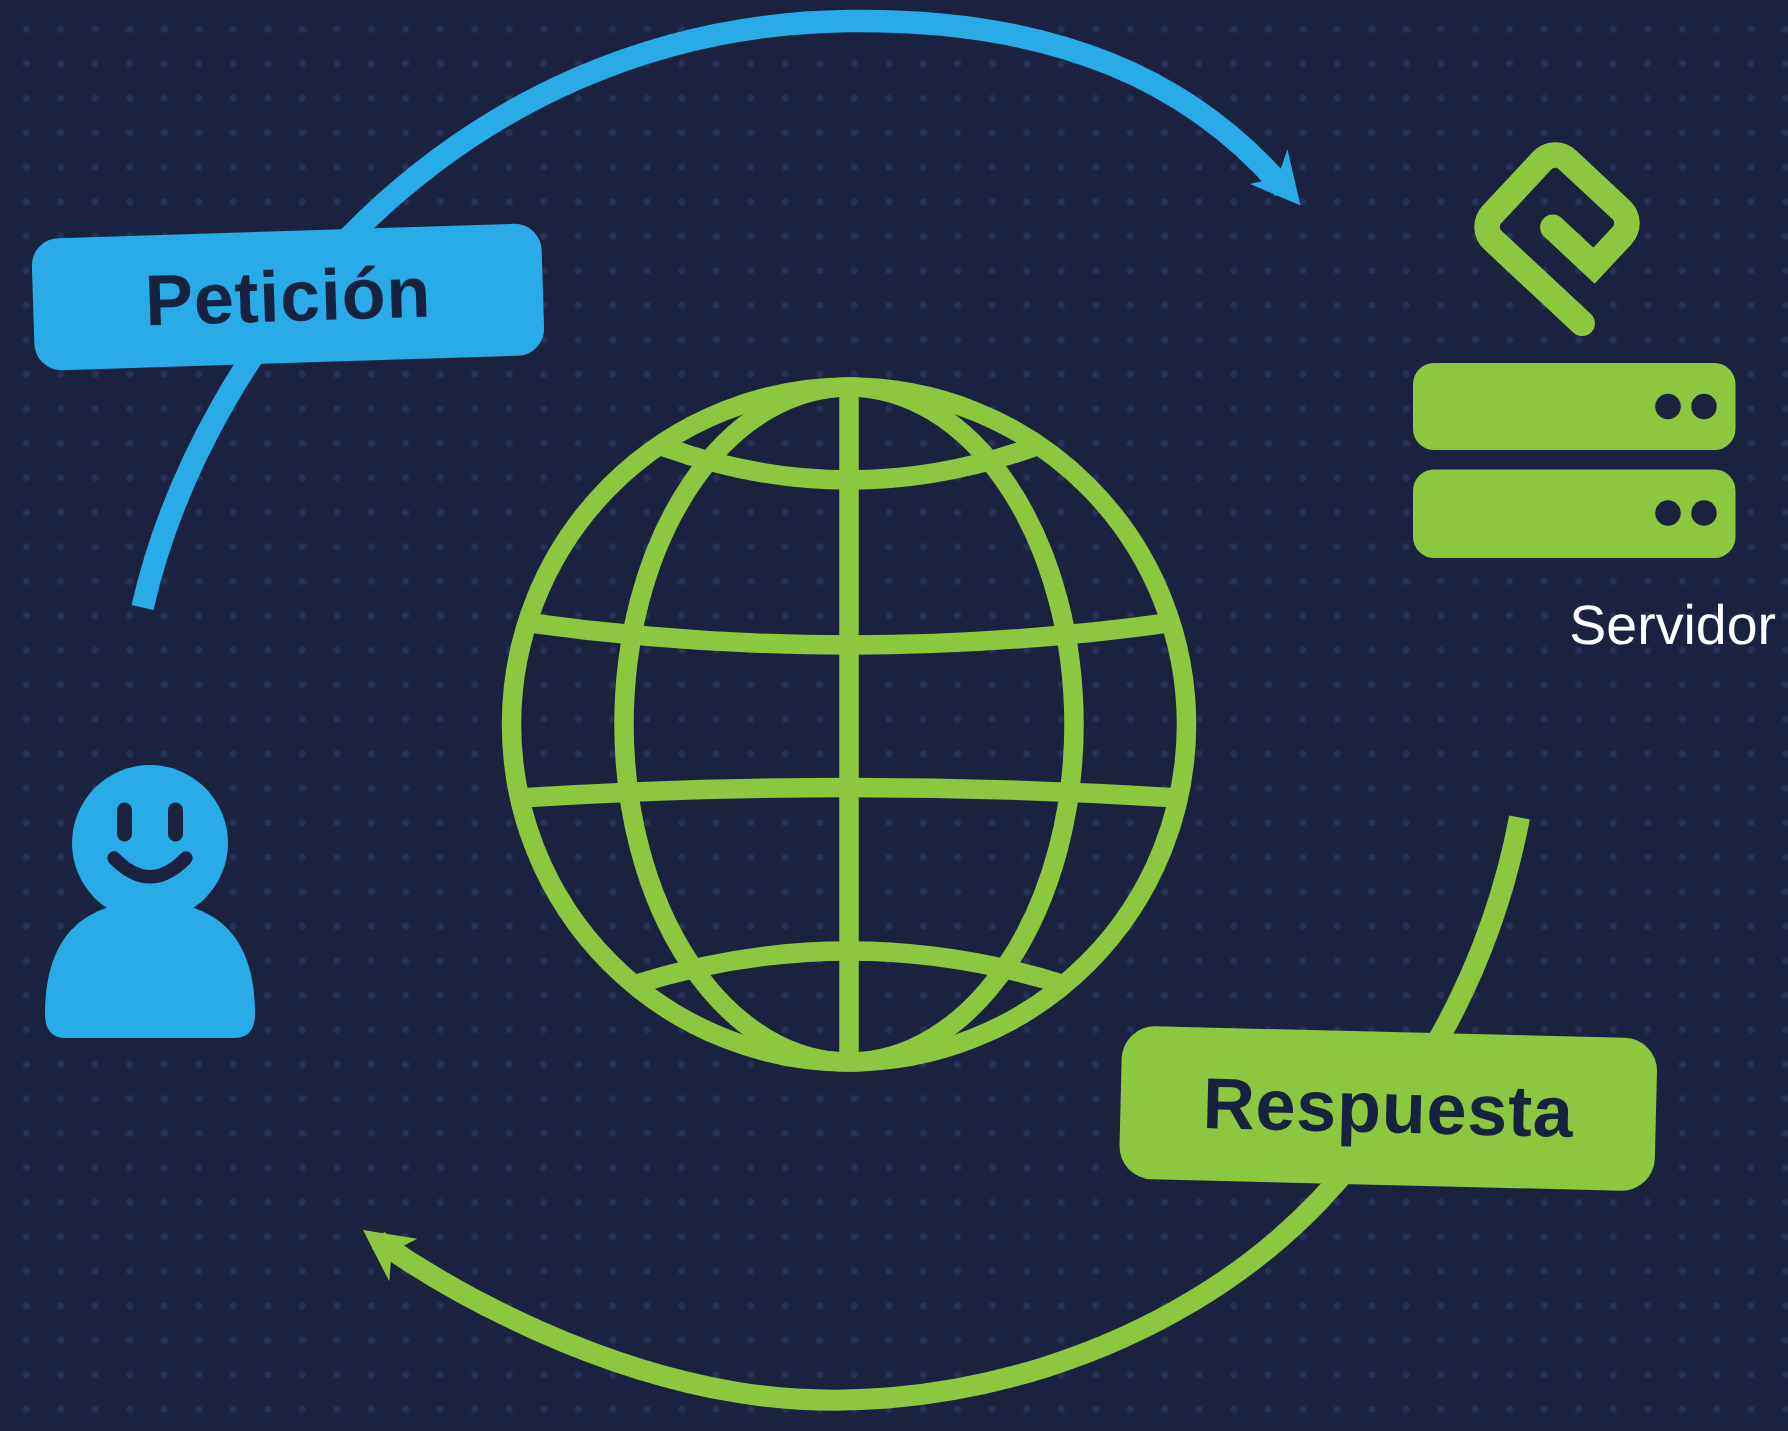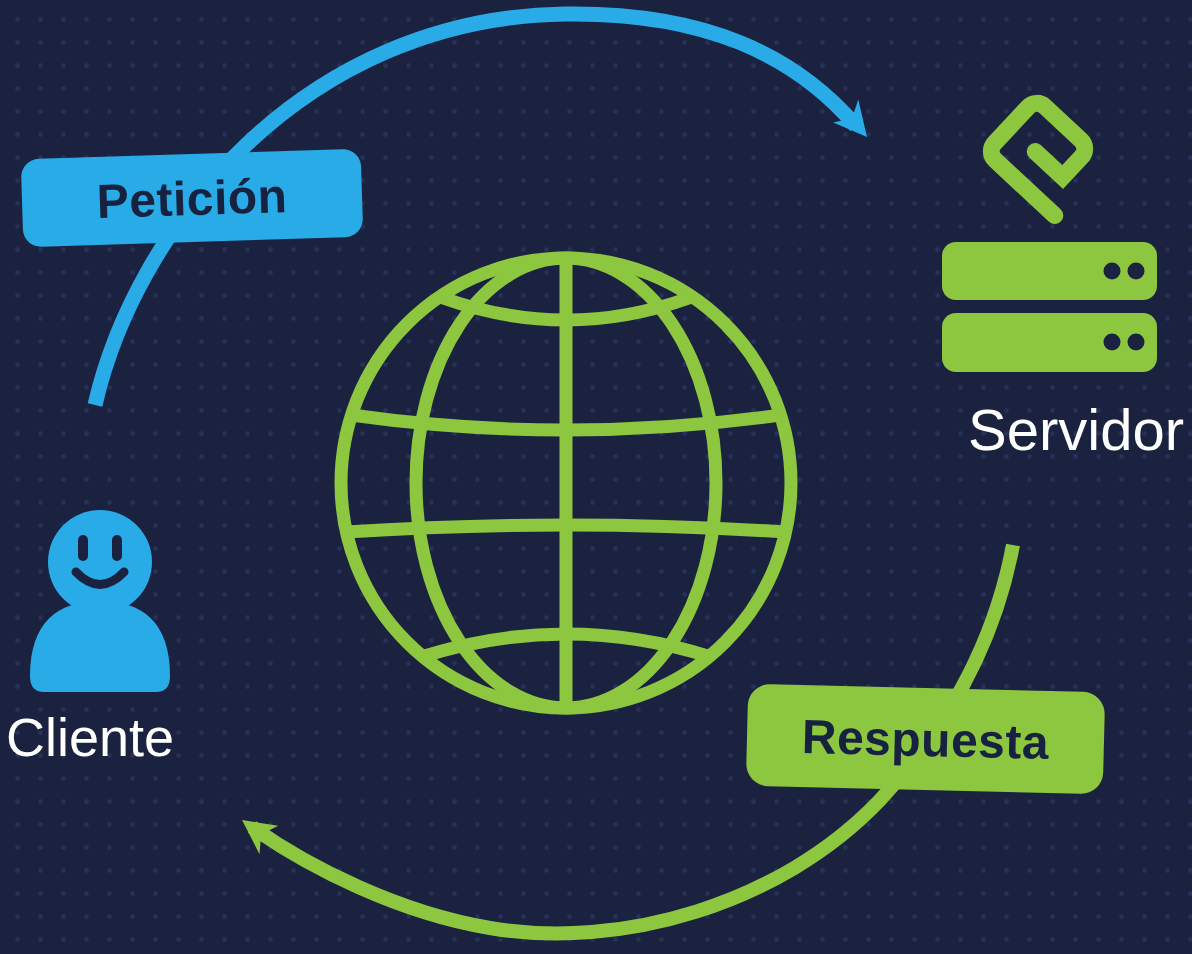--- a/index.html
+++ b/index.html
@@ -34,21 +34,21 @@
     background:var(--accent-green,#8dc63f);
     border-radius:22px;
     transform:rotate(1.4deg);
     font-size:48px;
   }
   .caption{
     position:absolute;color:var(--caption-text,#fff);
     z-index:3;white-space:nowrap;
   }
   .caption-client{left:6px;top:706px;font-size:54px;}
-  .caption-server{right:8px;top:396px;font-size:58px;}
+  .caption-server{right:8px;top:396px;font-size:37px;}
   svg{position:absolute;}
   .arcs{left:0;top:0;z-index:1;}
   .globe{left:330px;top:246px;z-index:2;}
   .client-icon{left:0px;top:480px;z-index:2;}
   .server-icon{left:925px;top:70px;z-index:2;}
 </style>
 </head>
 <body>
 
 <div class="stage">
@@ -102,16 +102,15 @@
     </g>
   </svg>
 
   <div class="badge badge-request">
     <span>Petición</span>
   </div>
   <div class="badge badge-response">
     <span>Respuesta</span>
   </div>
 
-  <div class="caption caption-client">Cliente</div>
   <div class="caption caption-server">Servidor</div>
 
 </div>
 
 </body></html>

